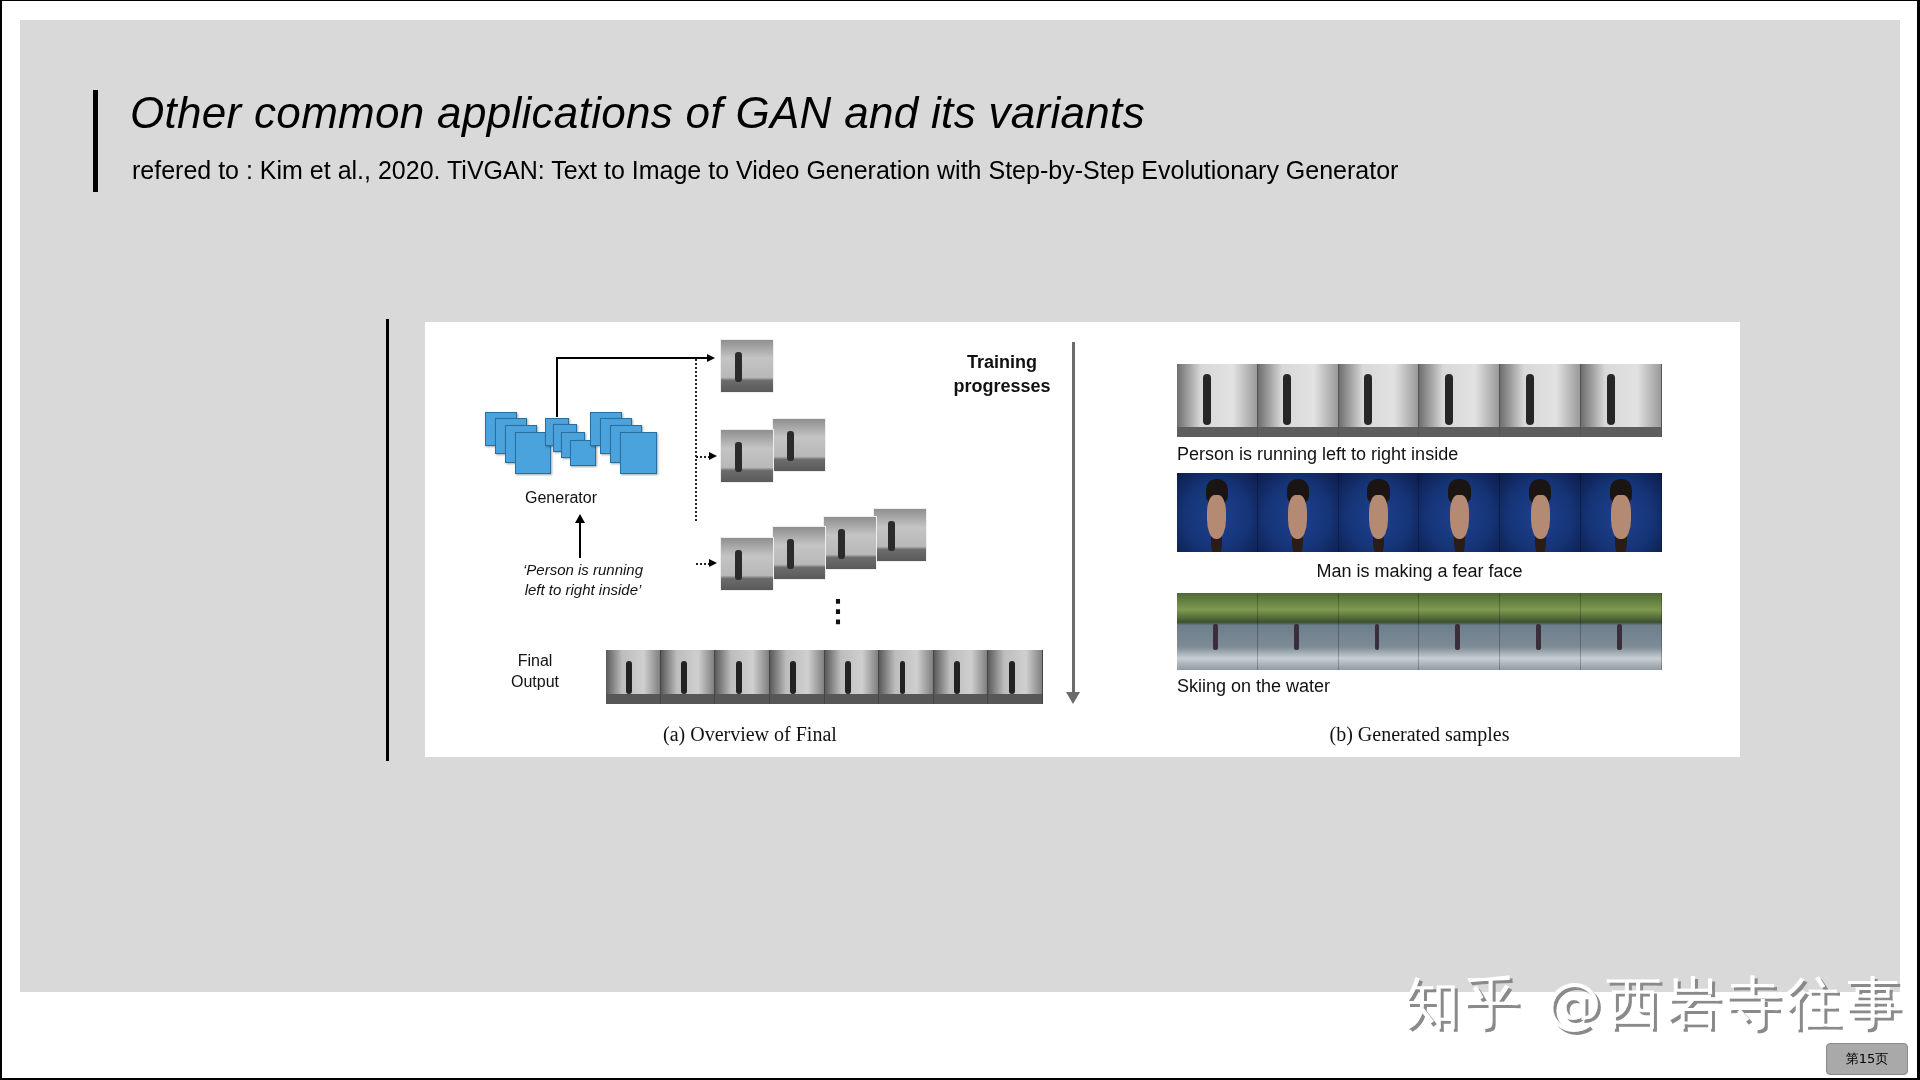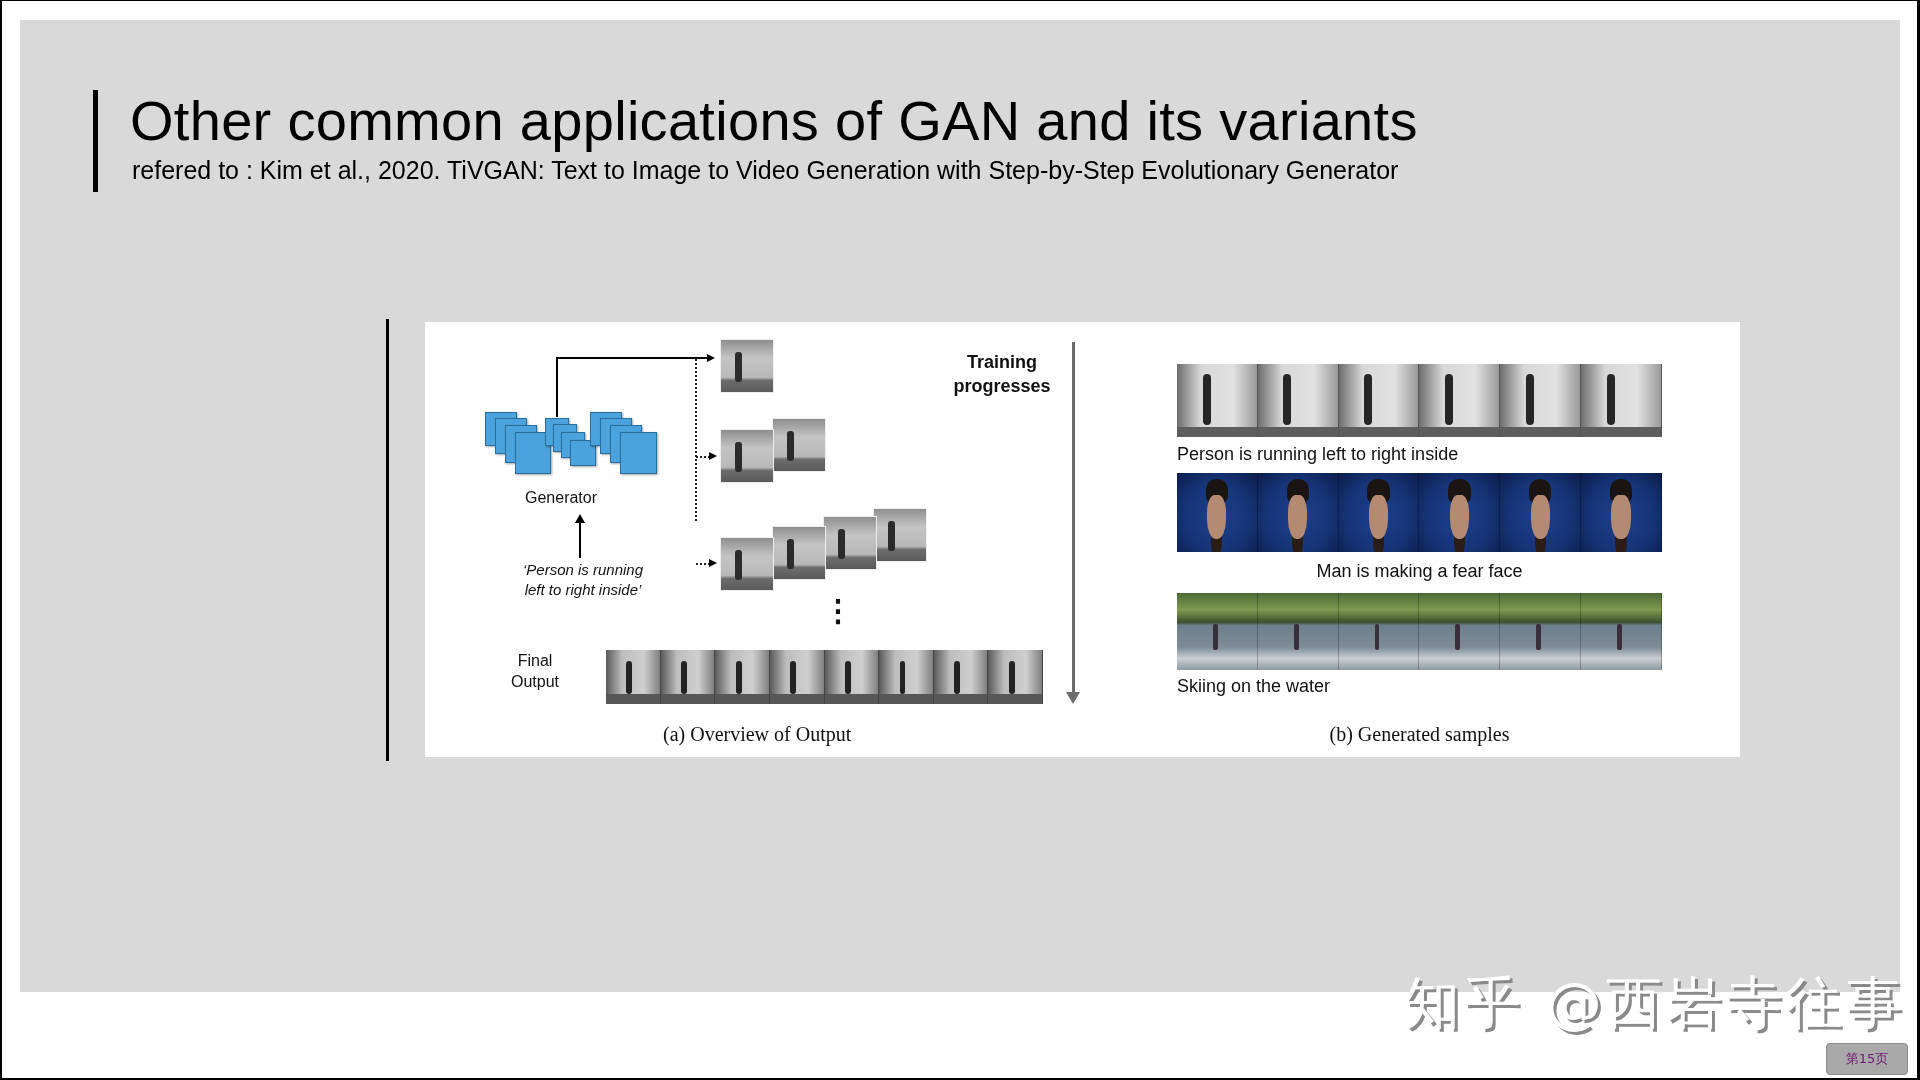--- a/index.html
+++ b/index.html
@@ -12,21 +12,21 @@
   .frame-border-right { position:absolute; right:0; top:0; width:3px; height:1080px; background:#000; }
   .frame-border-bottom { position:absolute; left:0; bottom:0; width:1920px; height:2px; background:#000; }
 
   .slide {
     position:absolute; left:20px; top:20px; width:1880px; height:972px;
     background:#d9d9d9;
   }
   .title-bar { position:absolute; left:93px; top:90px; width:5px; height:102px; background:#000; }
   .title {
     position:absolute; left:130px; top:88px; font-family:"Liberation Sans", sans-serif;
-    font-size:56px; color:#000; white-space:nowrap; letter-spacing:0.3px;
+    font-size:44px; color:#000; white-space:nowrap; letter-spacing:0.3px;font-style:italic;
   }
   .subtitle {
     position:absolute; left:132px; top:156px; font-family:"Liberation Sans", sans-serif;
     font-size:25px; color:#000; white-space:nowrap;
   }
   .side-label {
     position:absolute; left:128px; top:518px; width:240px; text-align:center;
     font-family:"Liberation Sans", sans-serif; font-size:31px; line-height:43px; color:#000;
   }
   .side-divider { position:absolute; left:386px; top:319px; width:3px; height:442px; background:#000; }
@@ -96,21 +96,21 @@
     content:""; position:absolute; left:45%; top:40%; width:6%; height:34%; background:#3a2e3a; border-radius:2px;
   }
 
   .watermark {
     position:absolute; left:1404px; top:966px; font-size:56px; color:#ffffff; white-space:nowrap;
     text-shadow:3px 3px 0 #8a8a8a; letter-spacing:4px; font-family:"DejaVu Sans", sans-serif;
   }
   .page-indicator {
     position:absolute; left:1826px; top:1043px; width:80px; height:30px;
     background:#a9a9a9; border:1px solid #8a8a8a; border-radius:4px;
-    color:#701a75; font-size:13px; text-align:center; line-height:30px;
+    color:#000000; font-size:13px; text-align:center; line-height:30px;
   }
 </style>
 </head>
 <body>
 
 <div class="frame-border-top"></div>
 <div class="frame-border-left"></div>
 <div class="frame-border-right"></div>
 <div class="frame-border-bottom"></div>
 
@@ -186,21 +186,21 @@
       <div class="cell"></div>
         <div class="cell"></div>
         <div class="cell"></div>
         <div class="cell"></div>
       <div class="cell"></div>
         <div class="cell"></div>
         <div class="cell"></div>
         <div class="cell"></div>
     </div>
 
-    <div class="fig-abs label-serif" style="left:238px;top:401px;font-size:20px;">(a) Overview of Output</div>
+    <div class="fig-abs label-serif" style="left:238px;top:401px;font-size:20px;">(a) Overview of Final</div>
   </div>
 
   <div>
     <div class="strip strip-run" style="left:752px;top:42px;width:485px;height:73px;">
       <div class="cell"></div>
         <div class="cell"></div>
         <div class="cell"></div>
       <div class="cell"></div>
         <div class="cell"></div>
         <div class="cell"></div>

